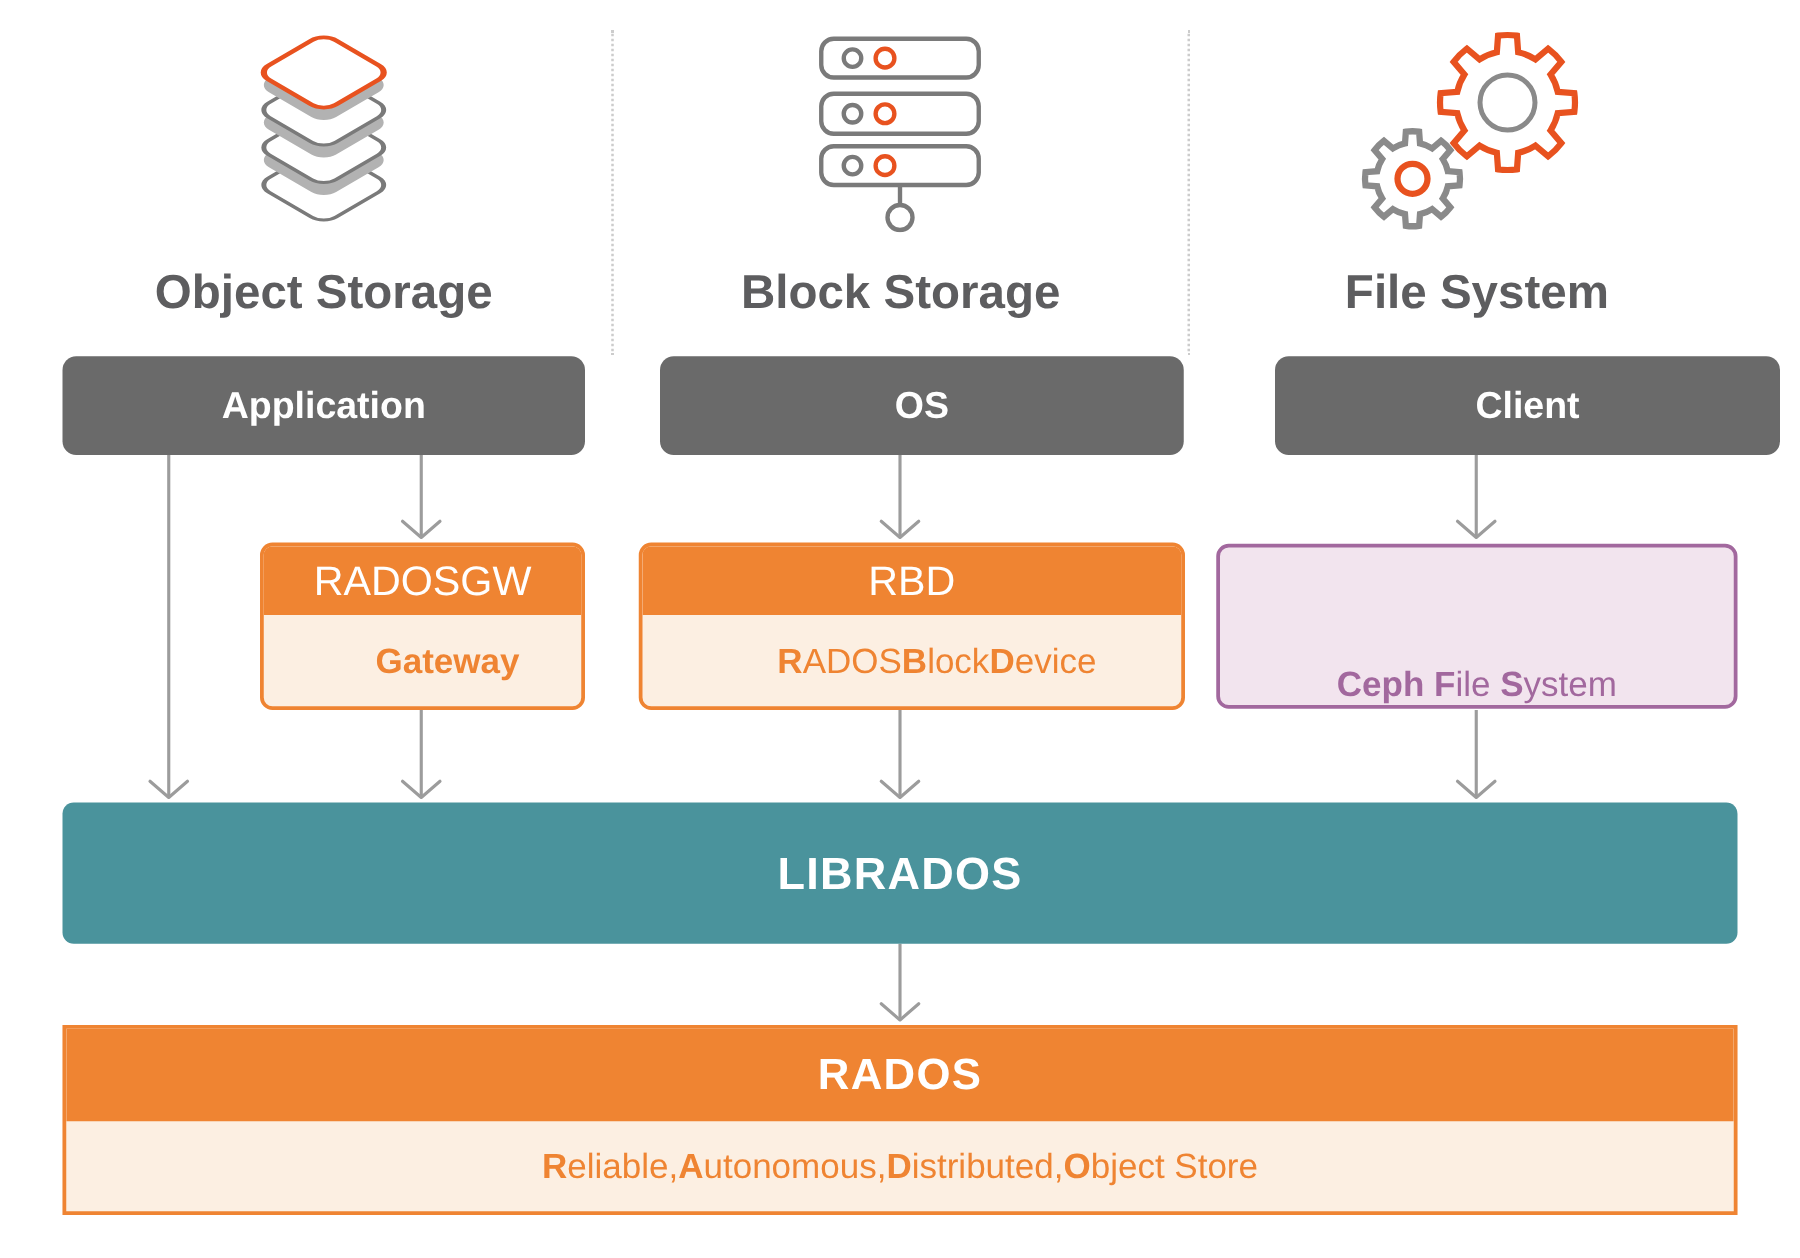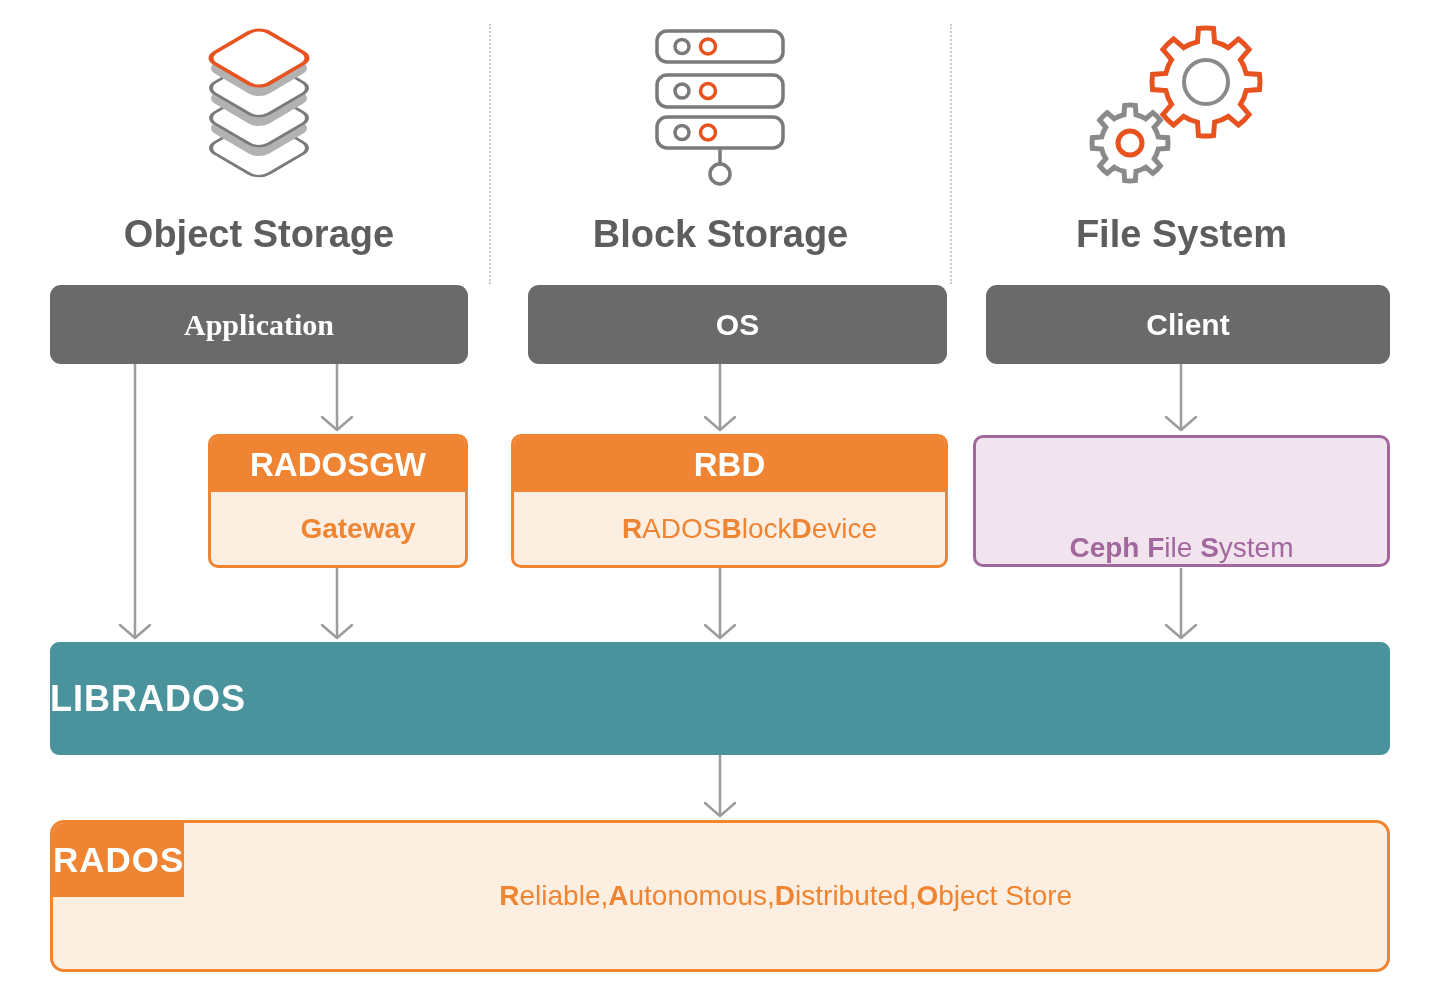--- a/index.html
+++ b/index.html
@@ -20,45 +20,45 @@
     border-radius:11px;color:#ffffff;font-size:30px;font-weight:700;
     display:flex;align-items:center;justify-content:center;
   }
   .stack{
     position:absolute;height:134px;box-sizing:border-box;
     border:3px solid var(--accent-orange,#ef8432);border-radius:10px;
     overflow:hidden;display:flex;flex-direction:column;background:var(--accent-orange-light,#fcefe2);
   }
   .stack-header{
     height:55px;flex:0 0 55px;background:var(--accent-orange,#ef8432);
-    color:#ffffff;font-size:33px;font-weight:700;
+    color:#ffffff;font-size:33px;font-weight:400;
     display:flex;align-items:center;justify-content:center;
   }
   .stack-body{
     flex:1;color:var(--accent-orange,#ef8432);font-size:28px;
     display:flex;align-items:center;justify-content:center;margin-left:40px;
   }
   .stack-body b{font-weight:700;}
   .purple-box{
     position:absolute;height:132px;box-sizing:border-box;
     background:var(--purple-light,#f2e4ee);border:3px solid var(--purple,#a2689e);
     border-radius:10px;color:var(--purple,#a2689e);font-size:28px;
     display:flex;align-items:flex-end;justify-content:center;
   }
   .purple-box b{font-weight:700;}
   .librados-bar{
     position:absolute;left:50px;top:642px;width:1340px;height:113px;
     background:var(--teal,#4a939c);border-radius:9px;color:#ffffff;
     font-size:36px;font-weight:700;letter-spacing:1px;
-    display:flex;align-items:center;justify-content:flex-start;
+    display:flex;align-items:center;justify-content:center;
   }
   .rados-bar{
     position:absolute;left:50px;top:820px;width:1340px;height:152px;
     box-sizing:border-box;border:3px solid var(--accent-orange,#ef8432);
-    border-radius:14px;overflow:hidden;display:flex;flex-direction:row;
+    border-radius:0;overflow:hidden;display:flex;flex-direction:column;
     background:var(--accent-orange-light,#fcefe2);
   }
   .rados-header{
     height:74px;flex:0 0 74px;background:var(--accent-orange,#ef8432);
     color:#ffffff;font-size:35px;font-weight:700;letter-spacing:1px;
     display:flex;align-items:center;justify-content:center;
   }
   .rados-body{
     flex:1;color:var(--accent-orange,#ef8432);font-size:28px;
     display:flex;align-items:center;justify-content:center;
@@ -126,27 +126,27 @@
     <use href="#gear" transform="translate(131,68) scale(1.08)" fill="#ffffff" stroke="#e8521f" stroke-width="4.6"></use>
     <circle cx="131" cy="68" r="22" fill="#ffffff" stroke="#8a8a8a" stroke-width="4"></circle>
     <use href="#gear" transform="translate(55,129) scale(0.76)" fill="#ffffff" stroke="#8a8a8a" stroke-width="6.6"></use>
     <circle cx="55" cy="129" r="12" fill="#ffffff" stroke="#e8521f" stroke-width="5"></circle>
   </svg>
 
   <div class="heading" style="left:50px;top:213px;width:418px;">Object Storage</div>
   <div class="heading" style="left:511px;top:213px;width:419px;">Block Storage</div>
   <div class="heading" style="left:973px;top:213px;width:417px;">File System</div>
 
-  <div class="gray-box" style="left:50px;top:285px;width:418px;font-family:Liberation Serif, serif;">
+  <div class="gray-box" style="left:50px;top:285px;width:418px;">
     <span>Application</span>
   </div>
   <div class="gray-box" style="left:528px;top:285px;width:419px;align-items:center;">
     <span>OS</span>
   </div>
-  <div class="gray-box" style="left:986px;top:285px;width:404px;">
+  <div class="gray-box" style="left:1020px;top:285px;width:404px;">
     <span>Client</span>
   </div>
 
   <svg class="arrow" style="left:117px;top:364px;" width="36" height="276">
     <line x1="18" y1="0" x2="18" y2="272"></line>
       <polyline points="3,261 18,274 33,261"></polyline>
   </svg>
   <svg class="arrow" style="left:319px;top:364px;" width="36" height="68">
     <line x1="18" y1="0" x2="18" y2="64"></line>
       <polyline points="3,53 18,66 33,53"></polyline>

